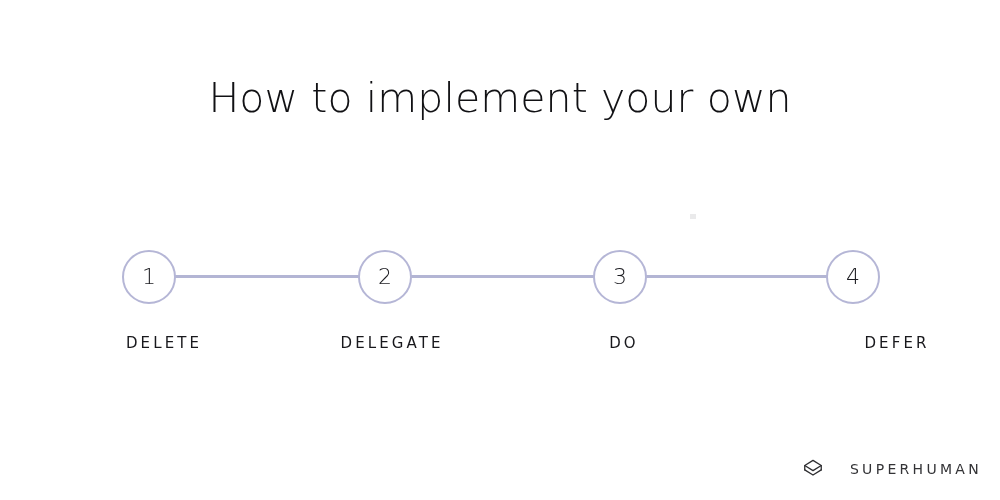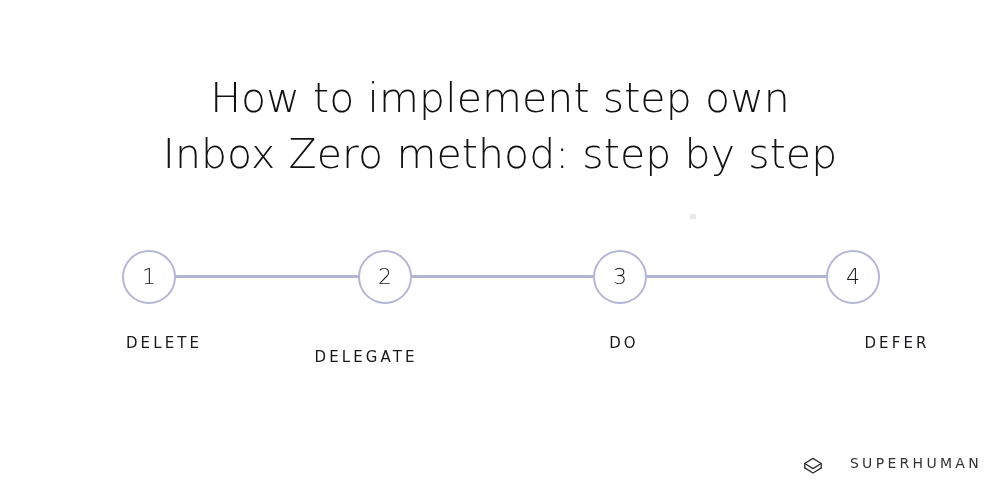--- a/index.html
+++ b/index.html
@@ -114,21 +114,21 @@
     line-height: 20px;
   }
 
   
   .logo {
     position: absolute;
     right: 18px;
     bottom: 18px;
     height: 26px;
     display: flex;
-    align-items: flex-start;
+    align-items: center;
     gap: 26px;
   }
   .logo-mark {
     width: 22px;
     height: 22px;
     display: block;
   }
   .logo-word {
     font-family: "DejaVu Sans", "Liberation Sans", sans-serif;
     font-size: 14px;
@@ -138,22 +138,21 @@
     line-height: 1;
     white-space: nowrap;
   }
 </style>
 </head>
 <body>
 
 <div class="slide">
 
   <div class="title-block">
-    <span class="title-line">How to implement step own</span>
-    <span class="title-line">Inbox Zero method: step by step</span>
+    <span class="title-line">How to implement your own</span>
   </div>
 
   <div class="speck"></div>
 
   <div class="timeline">
     <div class="track"></div>
 
     <div class="node" style="left:149px;">
       <span class="node-num">1</span>
     </div>
@@ -166,21 +165,21 @@
       <span class="node-num">3</span>
     </div>
 
     <div class="node" style="left:853px;">
       <span class="node-num">4</span>
     </div>
   </div>
 
   <div class="labels">
     <span class="step-label" style="left:164px;">DELETE</span>
-    <span class="step-label" style="left:366px;margin-top:14px;">DELEGATE</span>
+    <span class="step-label" style="left:392px;">DELEGATE</span>
     <span class="step-label" style="left:624px;">DO</span>
     <span class="step-label" style="left:856px;margin-left:41px;">DEFER</span>
   </div>
 
   <div class="logo">
     <svg class="logo-mark" viewBox="0 0 24 24">
       <g fill="none" stroke="#2e2e31" stroke-width="1.4" stroke-linejoin="round" stroke-linecap="round">
         <path d="M12 2.6 L21 8.2 L12 13.8 L3 8.2 Z"></path>
         <path d="M3 13.0 L12 18.6 L21 13.0"></path>
         <path d="M3 13.0 L12 7.4 L21 13.0" opacity="0"></path>

